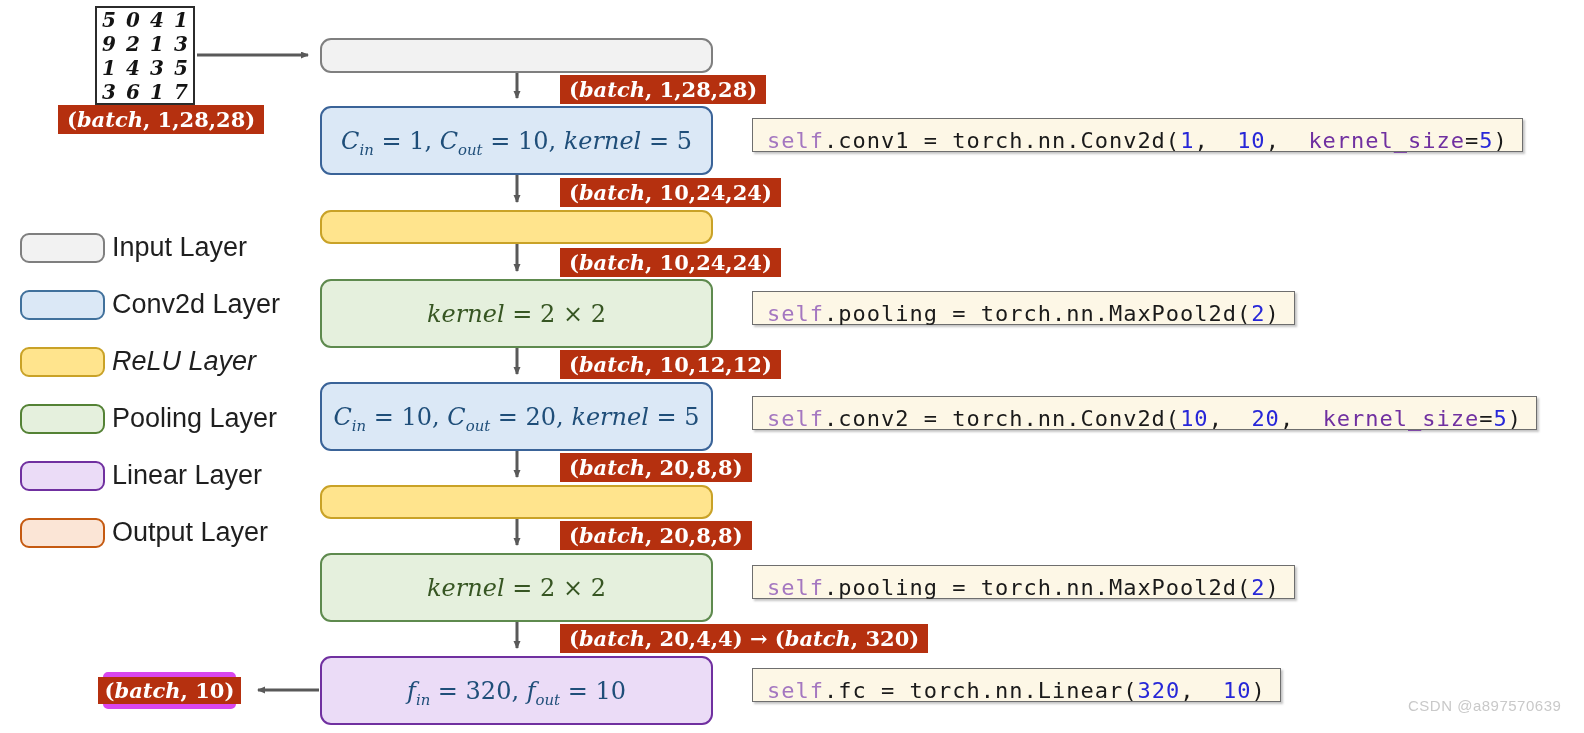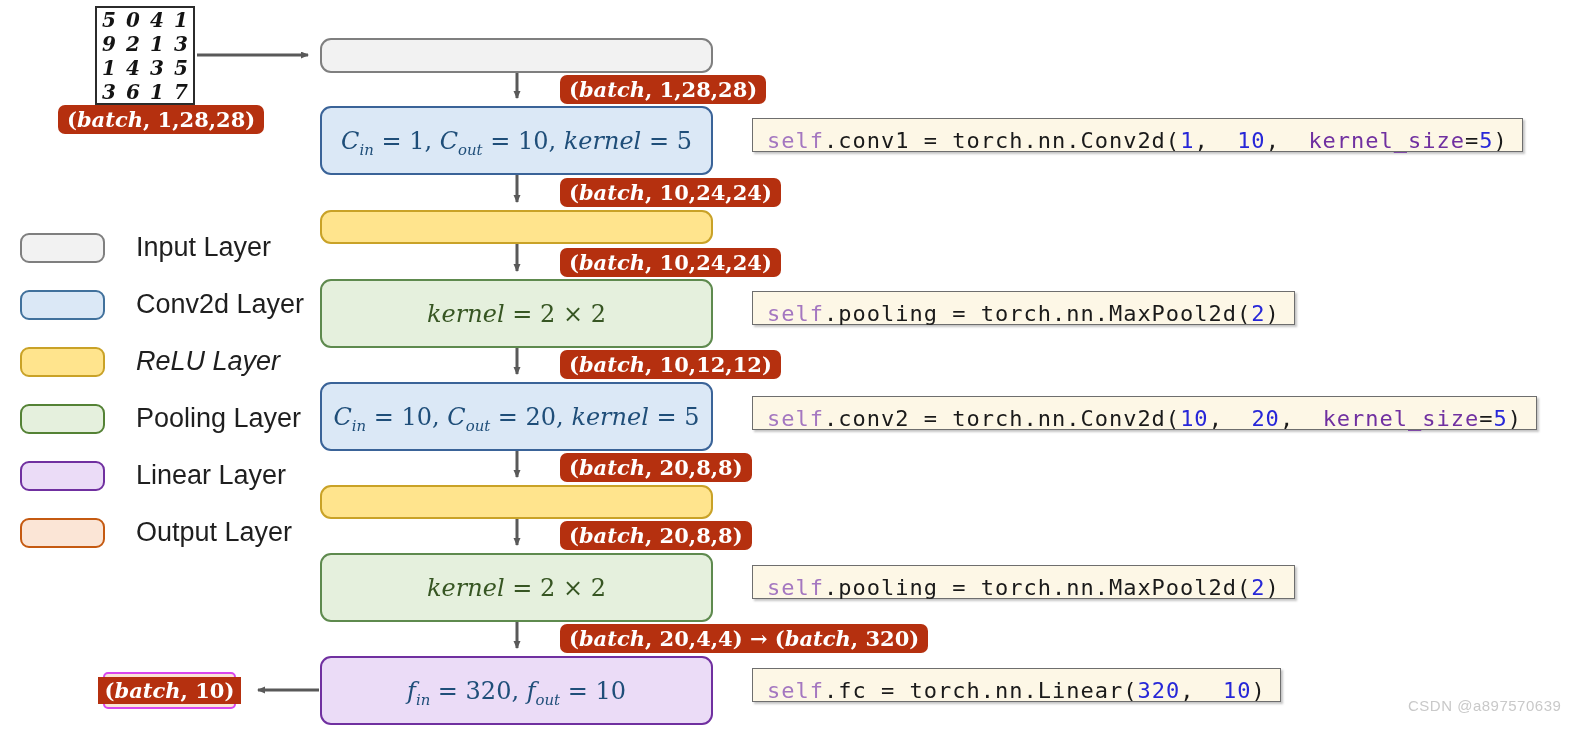--- a/index.html
+++ b/index.html
@@ -19,21 +19,21 @@
     font-family:"DejaVu Serif", serif; font-style:italic; font-weight:bold;
     font-size:20px; color:#141414;
   }
 
   
   .legend-item { position:absolute; left:20px; display:flex; align-items:center; }
   .legend-swatch {
     width:85px; height:30px; border-radius:9px; border:2px solid #888; box-sizing:border-box;
     flex:0 0 auto;
   }
-  .legend-label { margin-left:31px; font-size:27px; color:#1f1f1f; white-space:nowrap; }
+  .legend-label { margin-left:7px; font-size:27px; color:#1f1f1f; white-space:nowrap; }
 
   
   .flow-box {
     position:absolute; left:320px; width:393px; border-radius:11px;
     border:2px solid; box-sizing:border-box;
     display:flex; align-items:center; justify-content:center; z-index:1;
   }
   .box-input   { background:#F2F2F2; border-color:#7F7F7F; }
   .box-conv    { background:#DBE8F6; border-color:#3A6398; }
   .box-relu    { background:#FFE48D; border-color:#C9A227; }
@@ -43,27 +43,27 @@
   .mathtext { font-family:"DejaVu Serif", serif; font-size:24px; white-space:nowrap; }
   .mathtext sub { font-size:62%; line-height:0; }
   .math-blue  { color:#1F4E79;text-align:center; }
   .math-green { color:#375623; }
 
   
   .shape-label {
     position:absolute; left:560px; height:29px; line-height:29px;
     background:#B5300F; color:#ffffff; padding:0 9px;
     font-family:"DejaVu Serif", serif; font-size:21px; font-weight:600;
-    white-space:nowrap; z-index:5;border-radius:7px;
+    white-space:nowrap; z-index:5;
   }
 
   
   .output-box {
     position:absolute; left:103px; top:672px; width:133px; height:37px;
-    background:#FBE5D6; border:2px solid #d946ef; border-radius:5px;
+    background:#FBE5D6; border:6px solid #d946ef; border-radius:5px;
     box-sizing:border-box; display:flex; align-items:center; justify-content:center;
     z-index:2;
   }
   .output-box .inner-label {
     background:#B5300F; color:#ffffff; padding:1px 7px;
     font-family:"DejaVu Serif", serif; font-size:21px; font-weight:600; white-space:nowrap;
   }
 
   
   .code-box {

